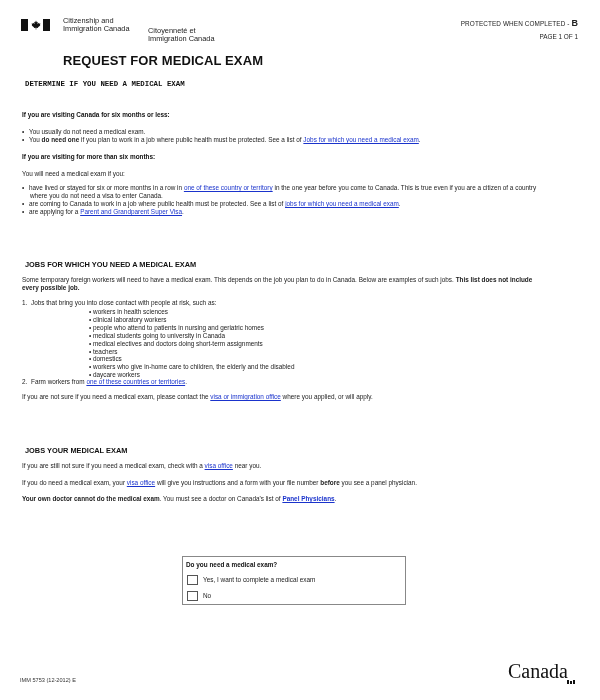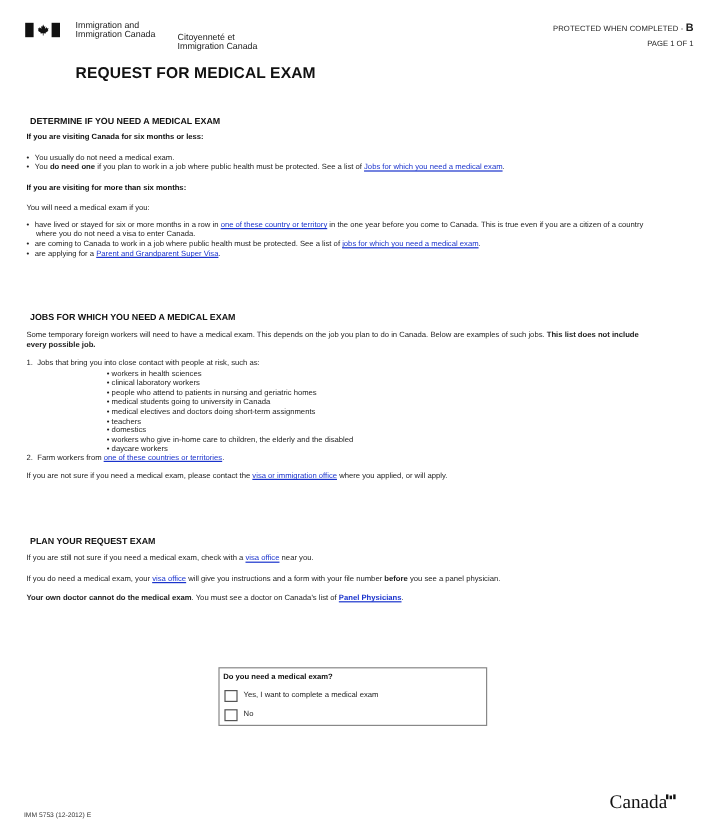--- a/index.html
+++ b/index.html
@@ -32,49 +32,49 @@
     .num { left: 22px; font-size: 6.4px; color: #222; }
 
     
     .qbox { left: 182px; top: 556px; width: 224px; height: 49px; border: 1px solid #888; }
     .qbox .q { position: absolute; left: 3px; top: 4px; font-size: 6.4px; font-weight: bold; color: #111; }
     .qbox .opt { position: absolute; left: 4px; display: flex; align-items: center; font-size: 6.4px; color: #222; }
     .qbox .cb { width: 11px; height: 10px; border: 1px solid #555; margin-right: 5px; background: #fff; }
 
     
     .formno { left: 20px; top: 677px; font-size: 5.6px; color: #333; }
-    .wordmark { left: 508px; top: 659px; font-family: "Liberation Serif", serif; font-size: 16px; color: #111; display: flex; align-items: flex-start; }
+    .wordmark { left: 508px; top: 659px; font-family: "Liberation Serif", serif; font-size: 20px; color: #111; display: flex; align-items: flex-end; }
     .wordmark .miniflag { display: flex; margin-left: -1px; margin-top: 3px; }
     .wordmark .miniflag span { display: inline-block; width: 2px; height: 4px; background: #111; margin-right: 1px; }
   </style>
 </head>
 <body>
 
 <div class="abs flag">
   <div class="bar"></div>
   <div class="leaf">
     <svg width="10" height="10" viewBox="0 0 10 10">
         <path d="M5 0.5 L5.8 2.2 L6.8 1.8 L6.4 4 L8 2.8 L8.4 3.8 L9.5 3.6 L8.8 5.2 L9.4 5.6 L7 7.2 L7.2 8 L5.3 7.7 L5.3 9.5 L4.7 9.5 L4.7 7.7 L2.8 8 L3 7.2 L0.6 5.6 L1.2 5.2 L0.5 3.6 L1.6 3.8 L2 2.8 L3.6 4 L3.2 1.8 L4.2 2.2 Z" fill="#111"></path>
       </svg>
   </div>
   <div class="bar"></div>
 </div>
 <div class="abs dept en">
-  <div>Immigration and</div>
+  <div>Citizenship and</div>
   <div>Immigration Canada</div>
 </div>
 <div class="abs dept fr">
   <div>Citoyenneté et</div>
   <div>Immigration Canada</div>
 </div>
 <div class="abs protected"><span>PROTECTED WHEN COMPLETED - </span><span class="big">B</span></div>
 <div class="abs pageno">PAGE 1 OF 1</div>
 <div class="abs title">REQUEST FOR MEDICAL EXAM</div>
 
-<div class="abs h2" style="top:96px;">DETERMINE IF YOU NEED A MEDICAL EXAM</div>
+<div class="abs h2" style="top:80px;font-family:Liberation Mono, monospace;">DETERMINE IF YOU NEED A MEDICAL EXAM</div>
 <div class="abs sub" style="top:111px;">If you are visiting Canada for six months or less:</div>
 <div class="abs li" style="top:128px;"><span class="dot">•</span><span>You usually do not need a medical exam.</span></div>
 <div class="abs li" style="top:136px;"><span class="dot">•</span><span>You </span><b>do need one</b><span> if you plan to work in a job where public health must be protected. See a list of </span><a>Jobs for which you need a medical exam</a><span>.</span></div>
 <div class="abs sub" style="top:153px;">If you are visiting for more than six months:</div>
 <div class="abs p" style="top:170px;">You will need a medical exam if you:</div>
 <div class="abs li" style="top:184px;"><span class="dot">•</span><span>have lived or stayed for six or more months in a row in </span><a>one of these country or territory</a><span> in the one year before you come to Canada. This is true even if you are a citizen of a country</span></div>
 <div class="abs indent" style="top:192px;">where you do not need a visa to enter Canada.</div>
 <div class="abs li" style="top:200px;"><span class="dot">•</span><span>are coming to Canada to work in a job where public health must be protected. See a list of </span><a>jobs for which you need a medical exam</a><span>.</span></div>
 <div class="abs li" style="top:208px;"><span class="dot">•</span><span>are applying for a </span><a>Parent and Grandparent Super Visa</a><span>.</span></div>
 
@@ -86,21 +86,21 @@
 <div class="abs jobli" style="top:324px;">• <span>people who attend to patients in nursing and geriatric homes</span></div>
 <div class="abs jobli" style="top:332px;">• <span>medical students going to university in Canada</span></div>
 <div class="abs jobli" style="top:340px;">• <span>medical electives and doctors doing short-term assignments</span></div>
 <div class="abs jobli" style="top:348px;">• <span>teachers</span></div>
 <div class="abs jobli" style="top:355px;">• <span>domestics</span></div>
 <div class="abs jobli" style="top:363px;">• <span>workers who give in-home care to children, the elderly and the disabled</span></div>
 <div class="abs jobli" style="top:371px;">• <span>daycare workers</span></div>
 <div class="abs num" style="top:378px;"><span style="display:inline-block;width:9px;">2.</span><span>Farm workers from </span><a>one of these countries or territories</a><span>.</span></div>
 <div class="abs p" style="top:393px;"><span>If you are not sure if you need a medical exam, please contact the </span><a>visa or immigration office</a><span> where you applied, or will apply.</span></div>
 
-<div class="abs h2" style="top:446px;">PLAN YOUR REQUEST EXAM</div>
+<div class="abs h2" style="top:446px;">JOBS YOUR MEDICAL EXAM</div>
 <div class="abs p" style="top:462px;"><span>If you are still not sure if you need a medical exam, check with a </span><a>visa office</a><span> near you.</span></div>
 <div class="abs p" style="top:479px;"><span>If you do need a medical exam, your </span><a>visa office</a><span> will give you instructions and a form with your file number </span><b>before</b><span> you see a panel physician.</span></div>
 <div class="abs p" style="top:495px;"><b>Your own doctor cannot do the medical exam</b><span>. You must see a doctor on Canada's list of </span><a class="b">Panel Physicians</a><span>.</span></div>
 
 <div class="abs qbox">
   <div class="q">Do you need a medical exam?</div>
   <label class="opt" style="top:18px;">
     <span class="cb"></span>
     <span>Yes, I want to complete a medical exam</span>
   </label>

